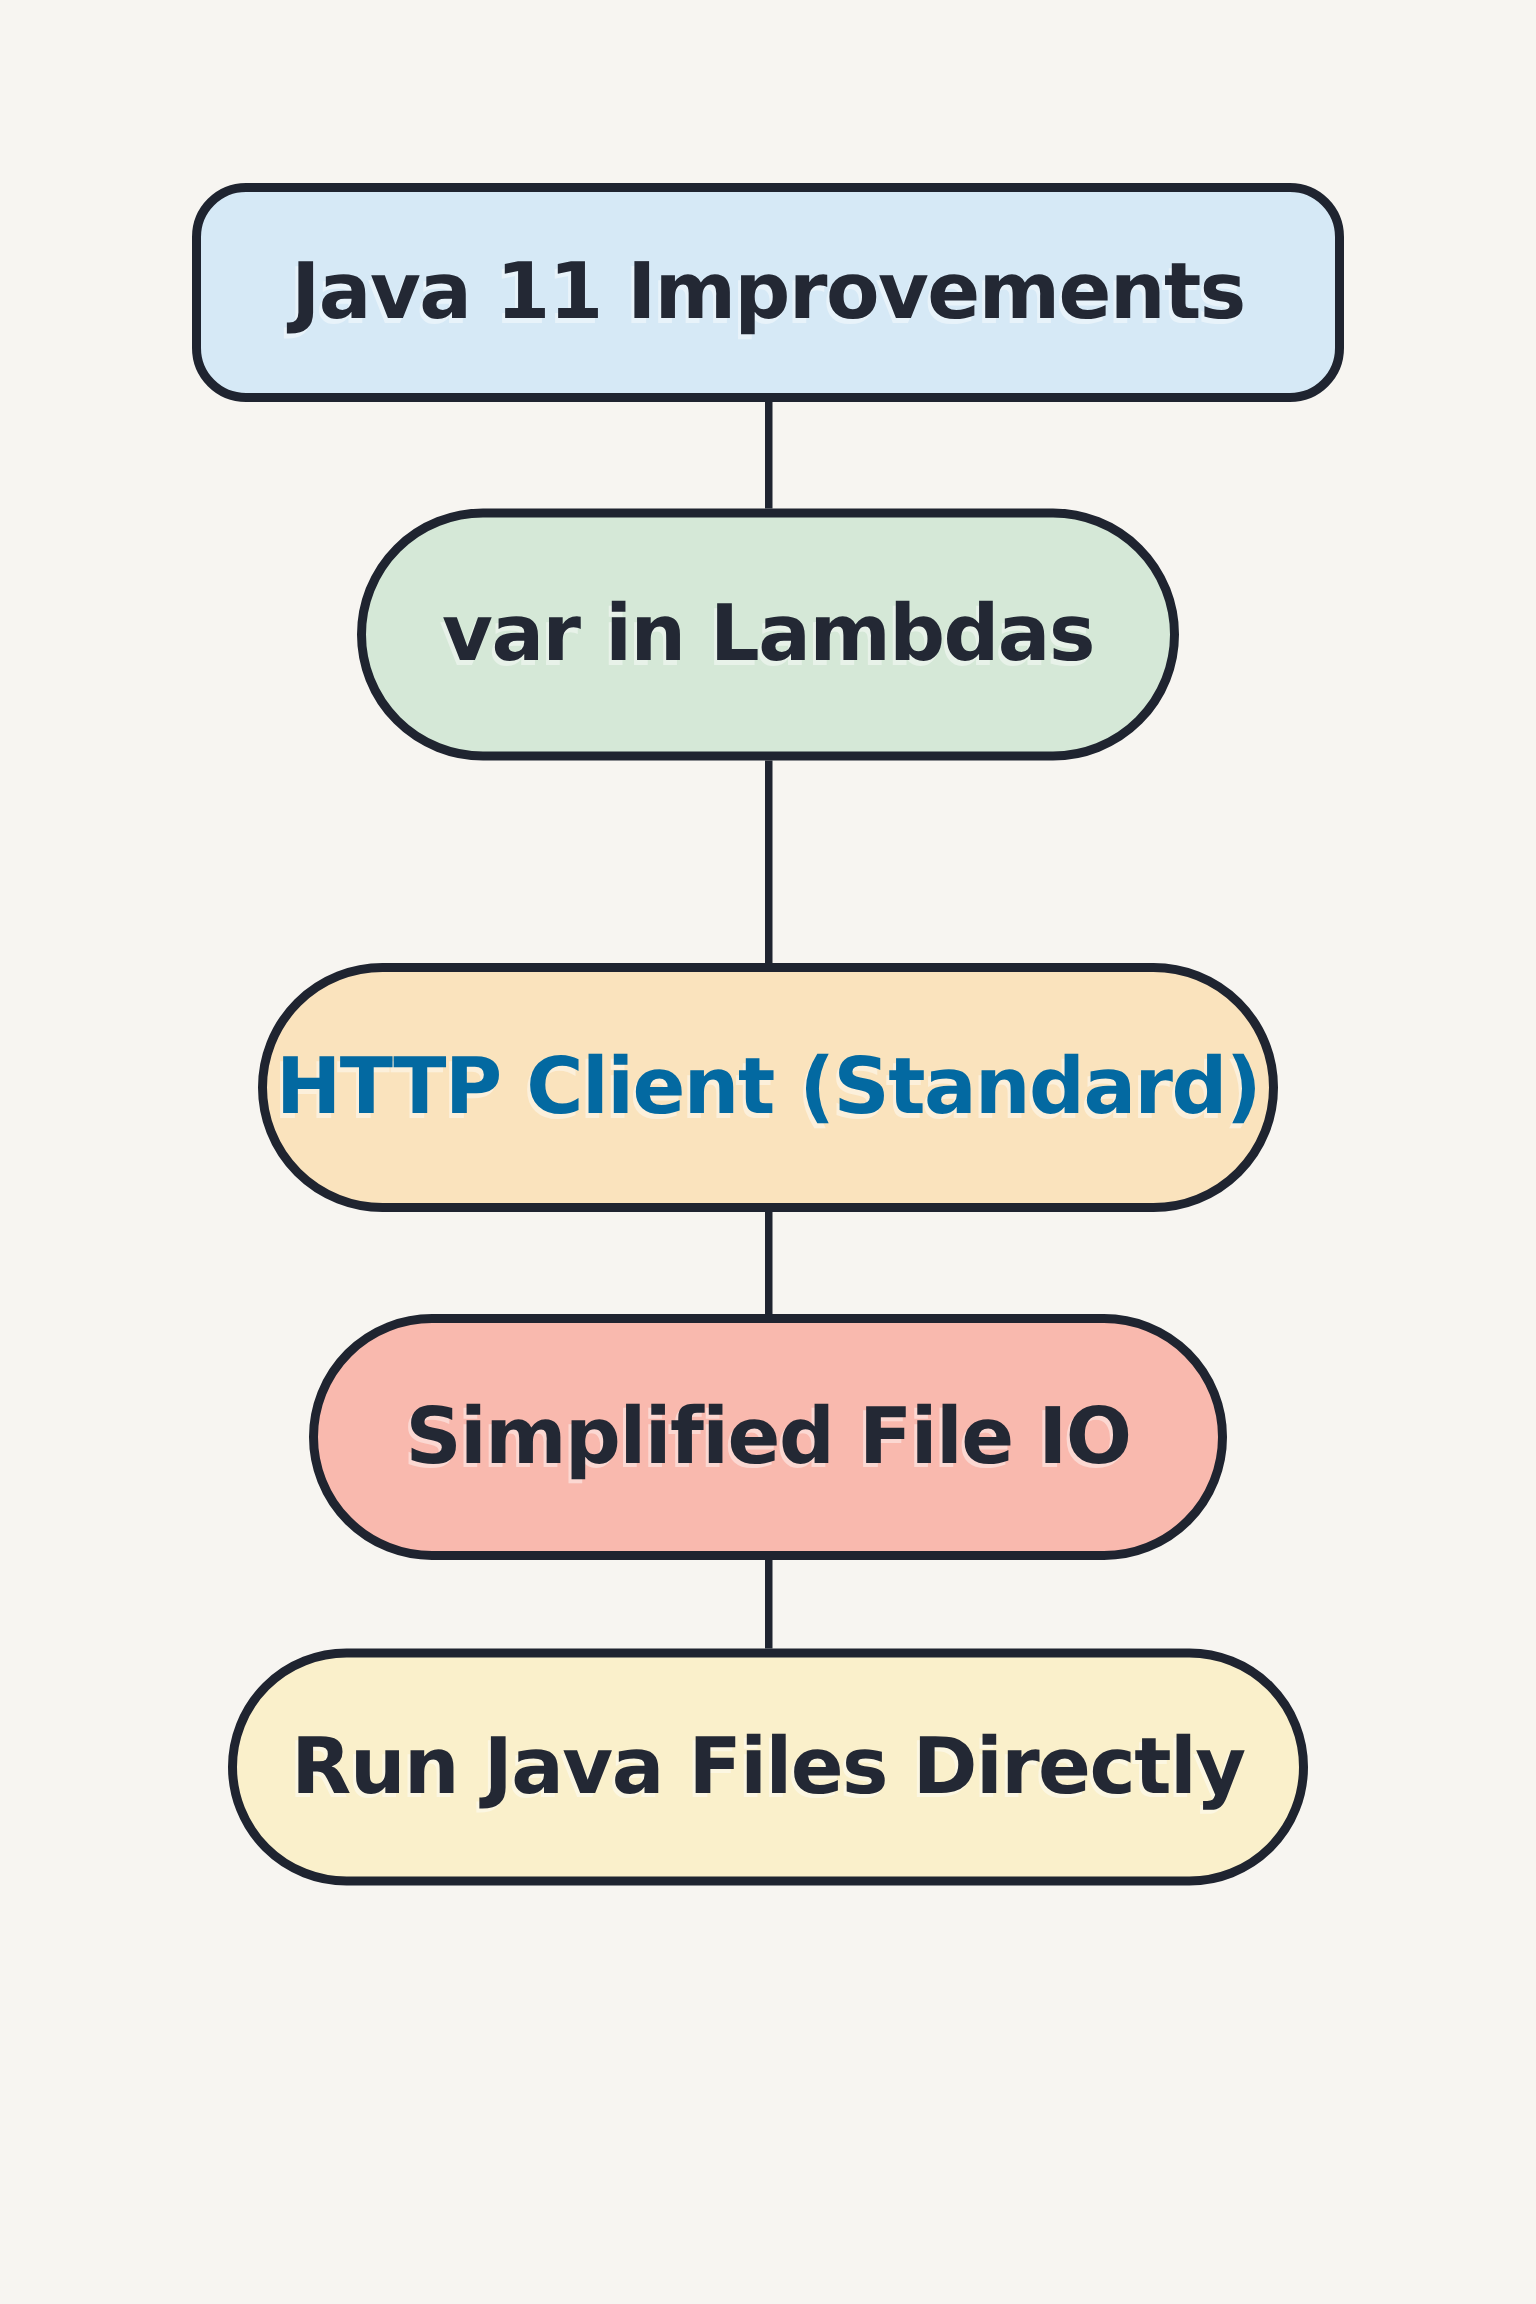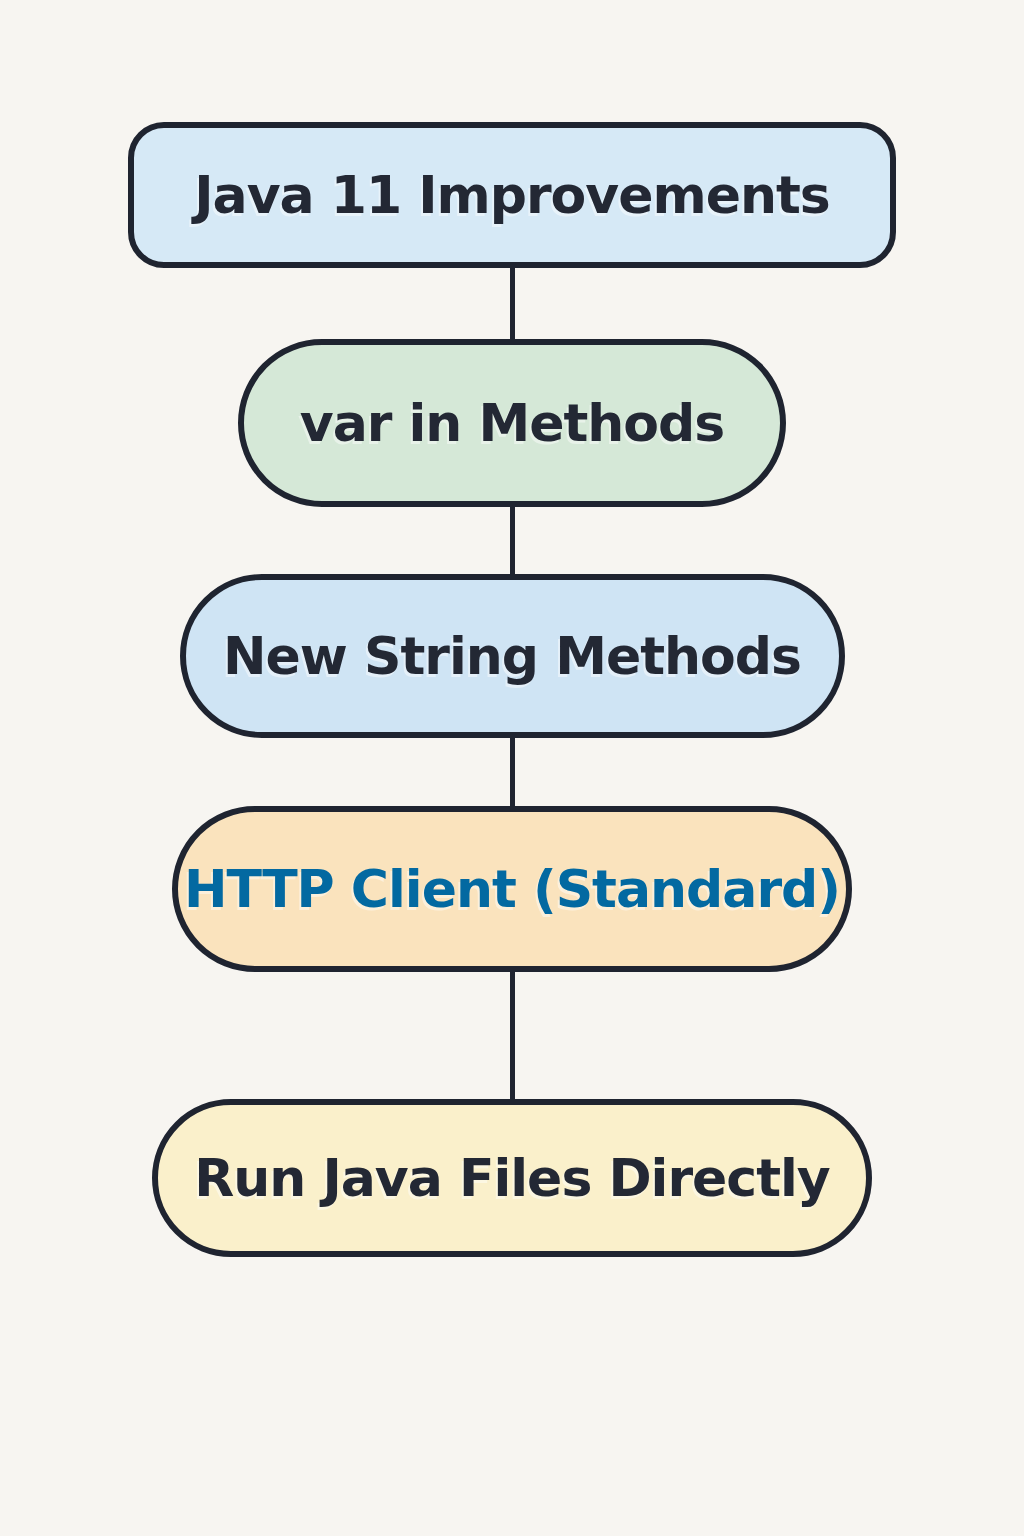--- a/index.html
+++ b/index.html
@@ -55,30 +55,30 @@
 </style>
 </head>
 <body style="background-color: rgb(247, 245, 241);">
 
 <div class="canvas">
 
   <div class="node n0" style="background-color: rgb(214, 233, 246); border-color: rgb(31, 36, 48); color: rgb(35, 40, 52);">Java 11 Improvements</div>
 
   <div class="connector c0" style="background-color: rgb(31, 36, 48);"></div>
 
-  <div class="node n1" style="background-color: rgb(213, 232, 215); border-color: rgb(31, 36, 48); color: rgb(35, 40, 52);">var in Methods</div>
+  <div class="node n1" style="background-color: rgb(213, 232, 215); border-color: rgb(31, 36, 48); color: rgb(35, 40, 52);">var in Lambdas</div>
 
   <div class="connector c1" style="background-color: rgb(31, 36, 48);"></div>
 
-  <div class="node n2" style="background-color: rgb(207, 228, 244); border-color: rgb(31, 36, 48); color: rgb(35, 40, 52);">New String Methods</div>
 
   <div class="connector c2" style="background-color: rgb(31, 36, 48);"></div>
 
   <div class="node n3" style="background-color: rgb(250, 227, 189); border-color: rgb(31, 36, 48); color: #0369a1;">HTTP Client (Standard)</div>
 
   <div class="connector c3" style="background-color: rgb(31, 36, 48);"></div>
 
+  <div class="node n4" style="background-color: rgb(249, 185, 174); border-color: rgb(31, 36, 48); color: rgb(35, 40, 52);">Simplified File IO</div>
 
   <div class="connector c4" style="background-color: rgb(31, 36, 48);"></div>
 
   <div class="node n5" style="background-color: rgb(250, 240, 203); border-color: rgb(31, 36, 48); color: rgb(35, 40, 52);">Run Java Files Directly</div>
 
 </div>
 
 </body></html>

